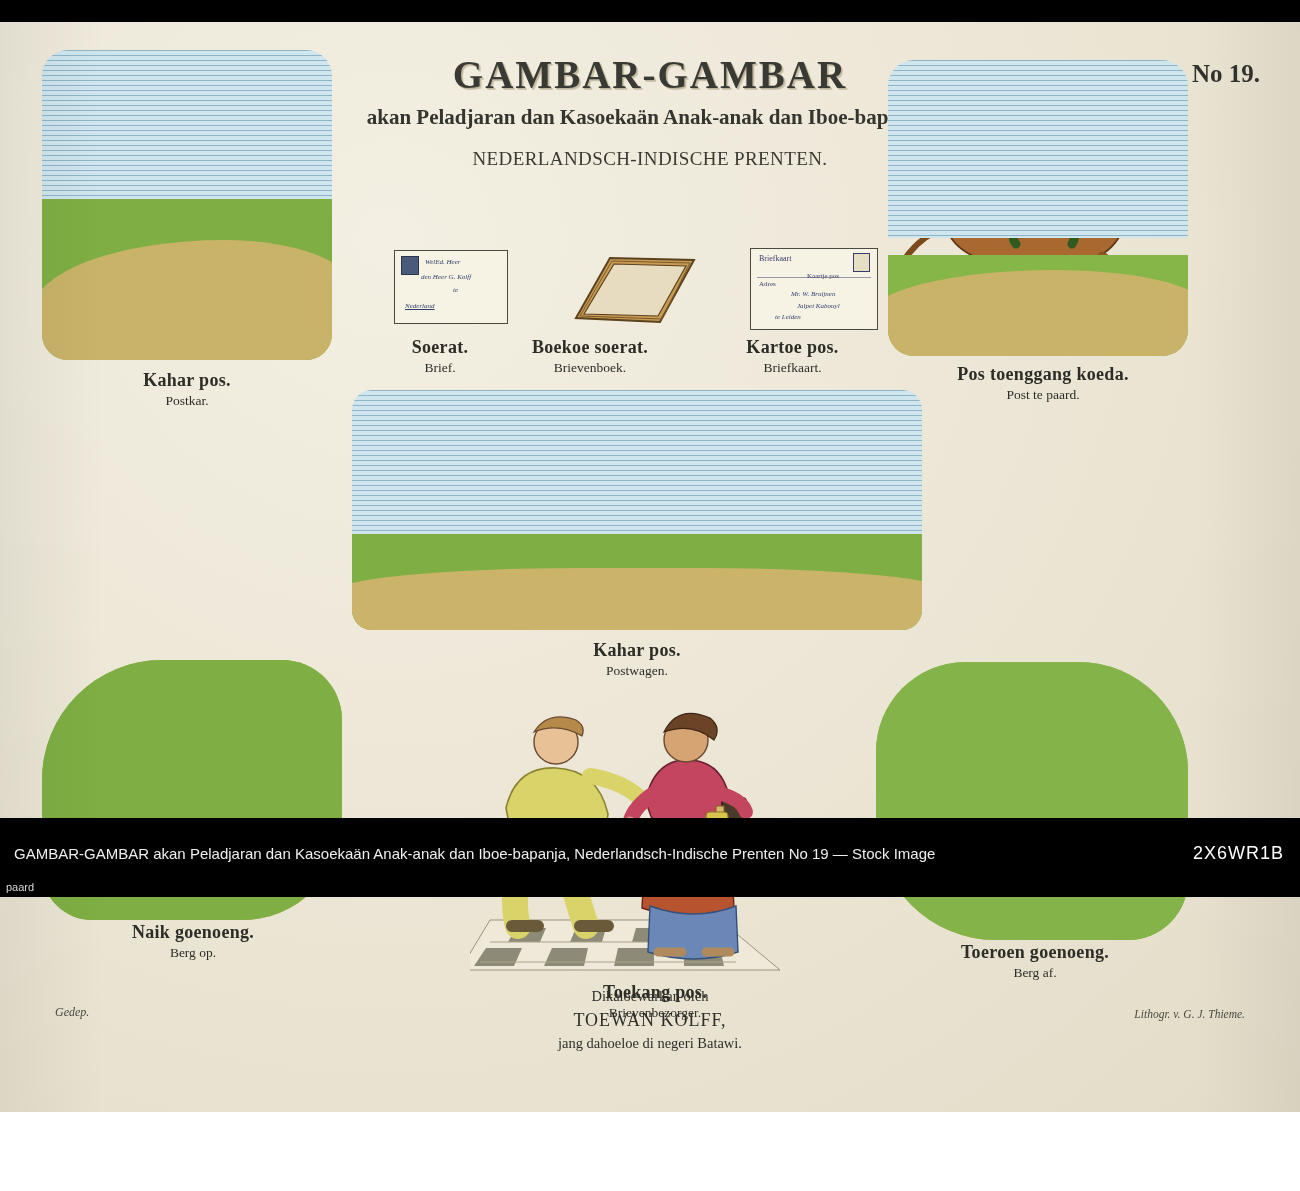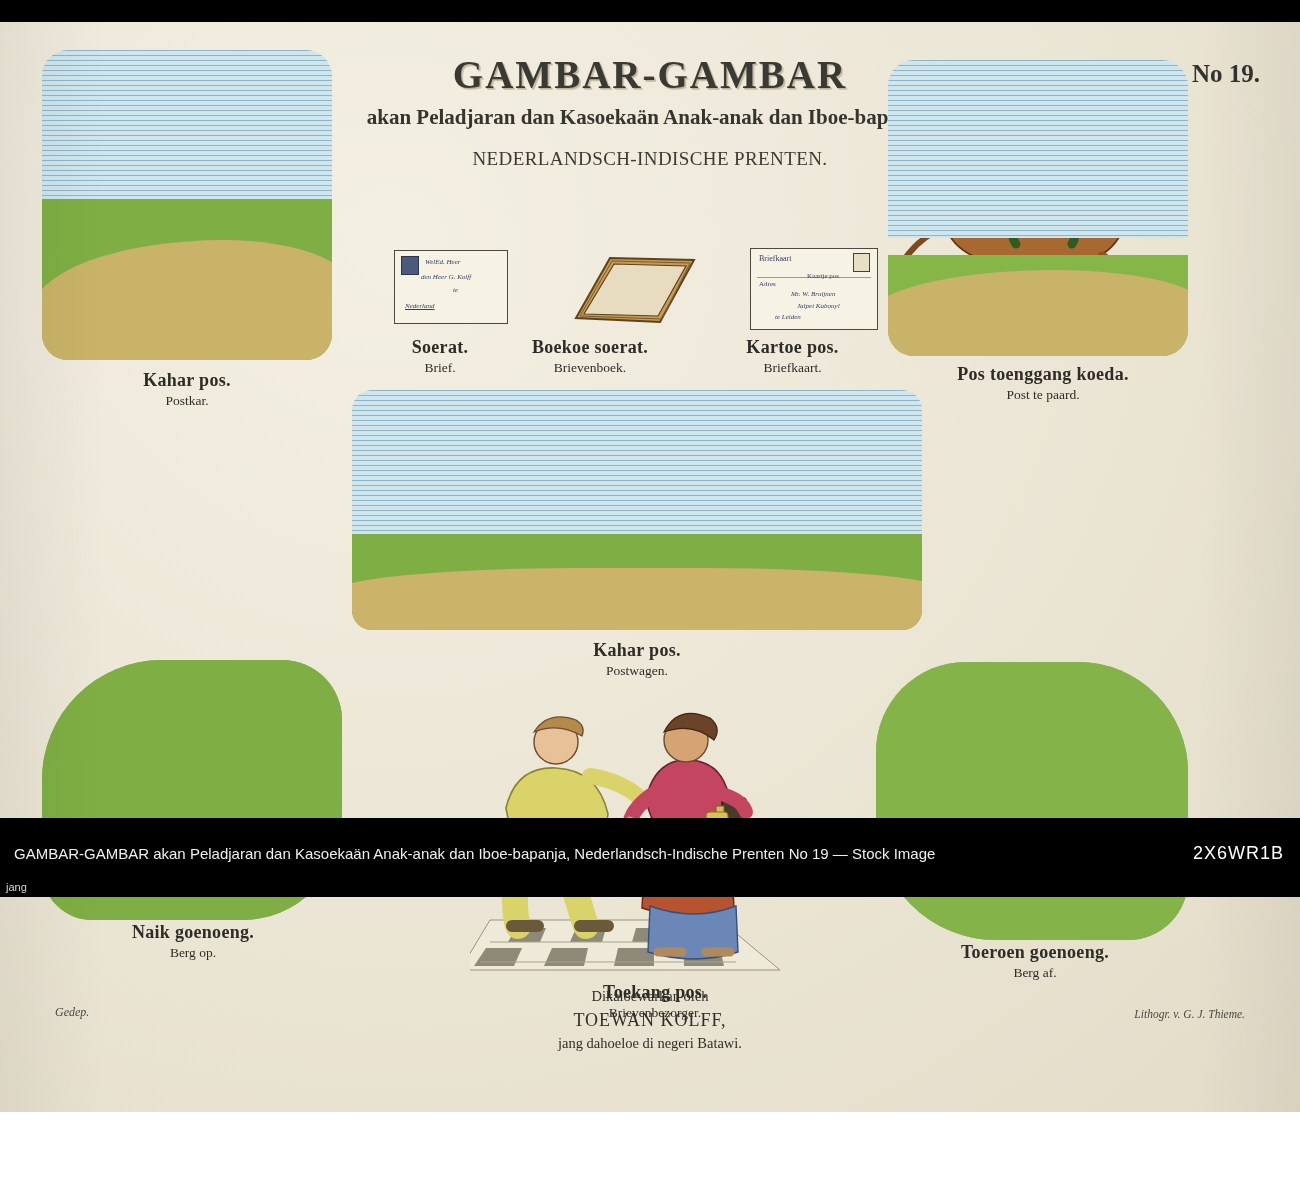--- a/index.html
+++ b/index.html
@@ -443,15 +443,15 @@
       <div class="i2">TOEWAN KOLFF,</div>
       <div class="i3">jang dahoeloe di negeri Batawi.</div>
     </div>
     <div class="signL">Gedep.</div>
     <div class="signR">Lithogr. v. G. J. Thieme.</div>
   </div>
 
   <div class="wmbar">
     <div class="wmtxt">GAMBAR-GAMBAR akan Peladjaran dan Kasoekaän Anak-anak dan Iboe-bapanja, Nederlandsch-Indische Prenten No 19 — Stock Image</div>
     <div class="wmcode">2X6WR1B</div>
-    <div class="alamy">jang</div>
+    <div class="alamy">paard</div>
   </div>
 </div>
 
 </body></html>

